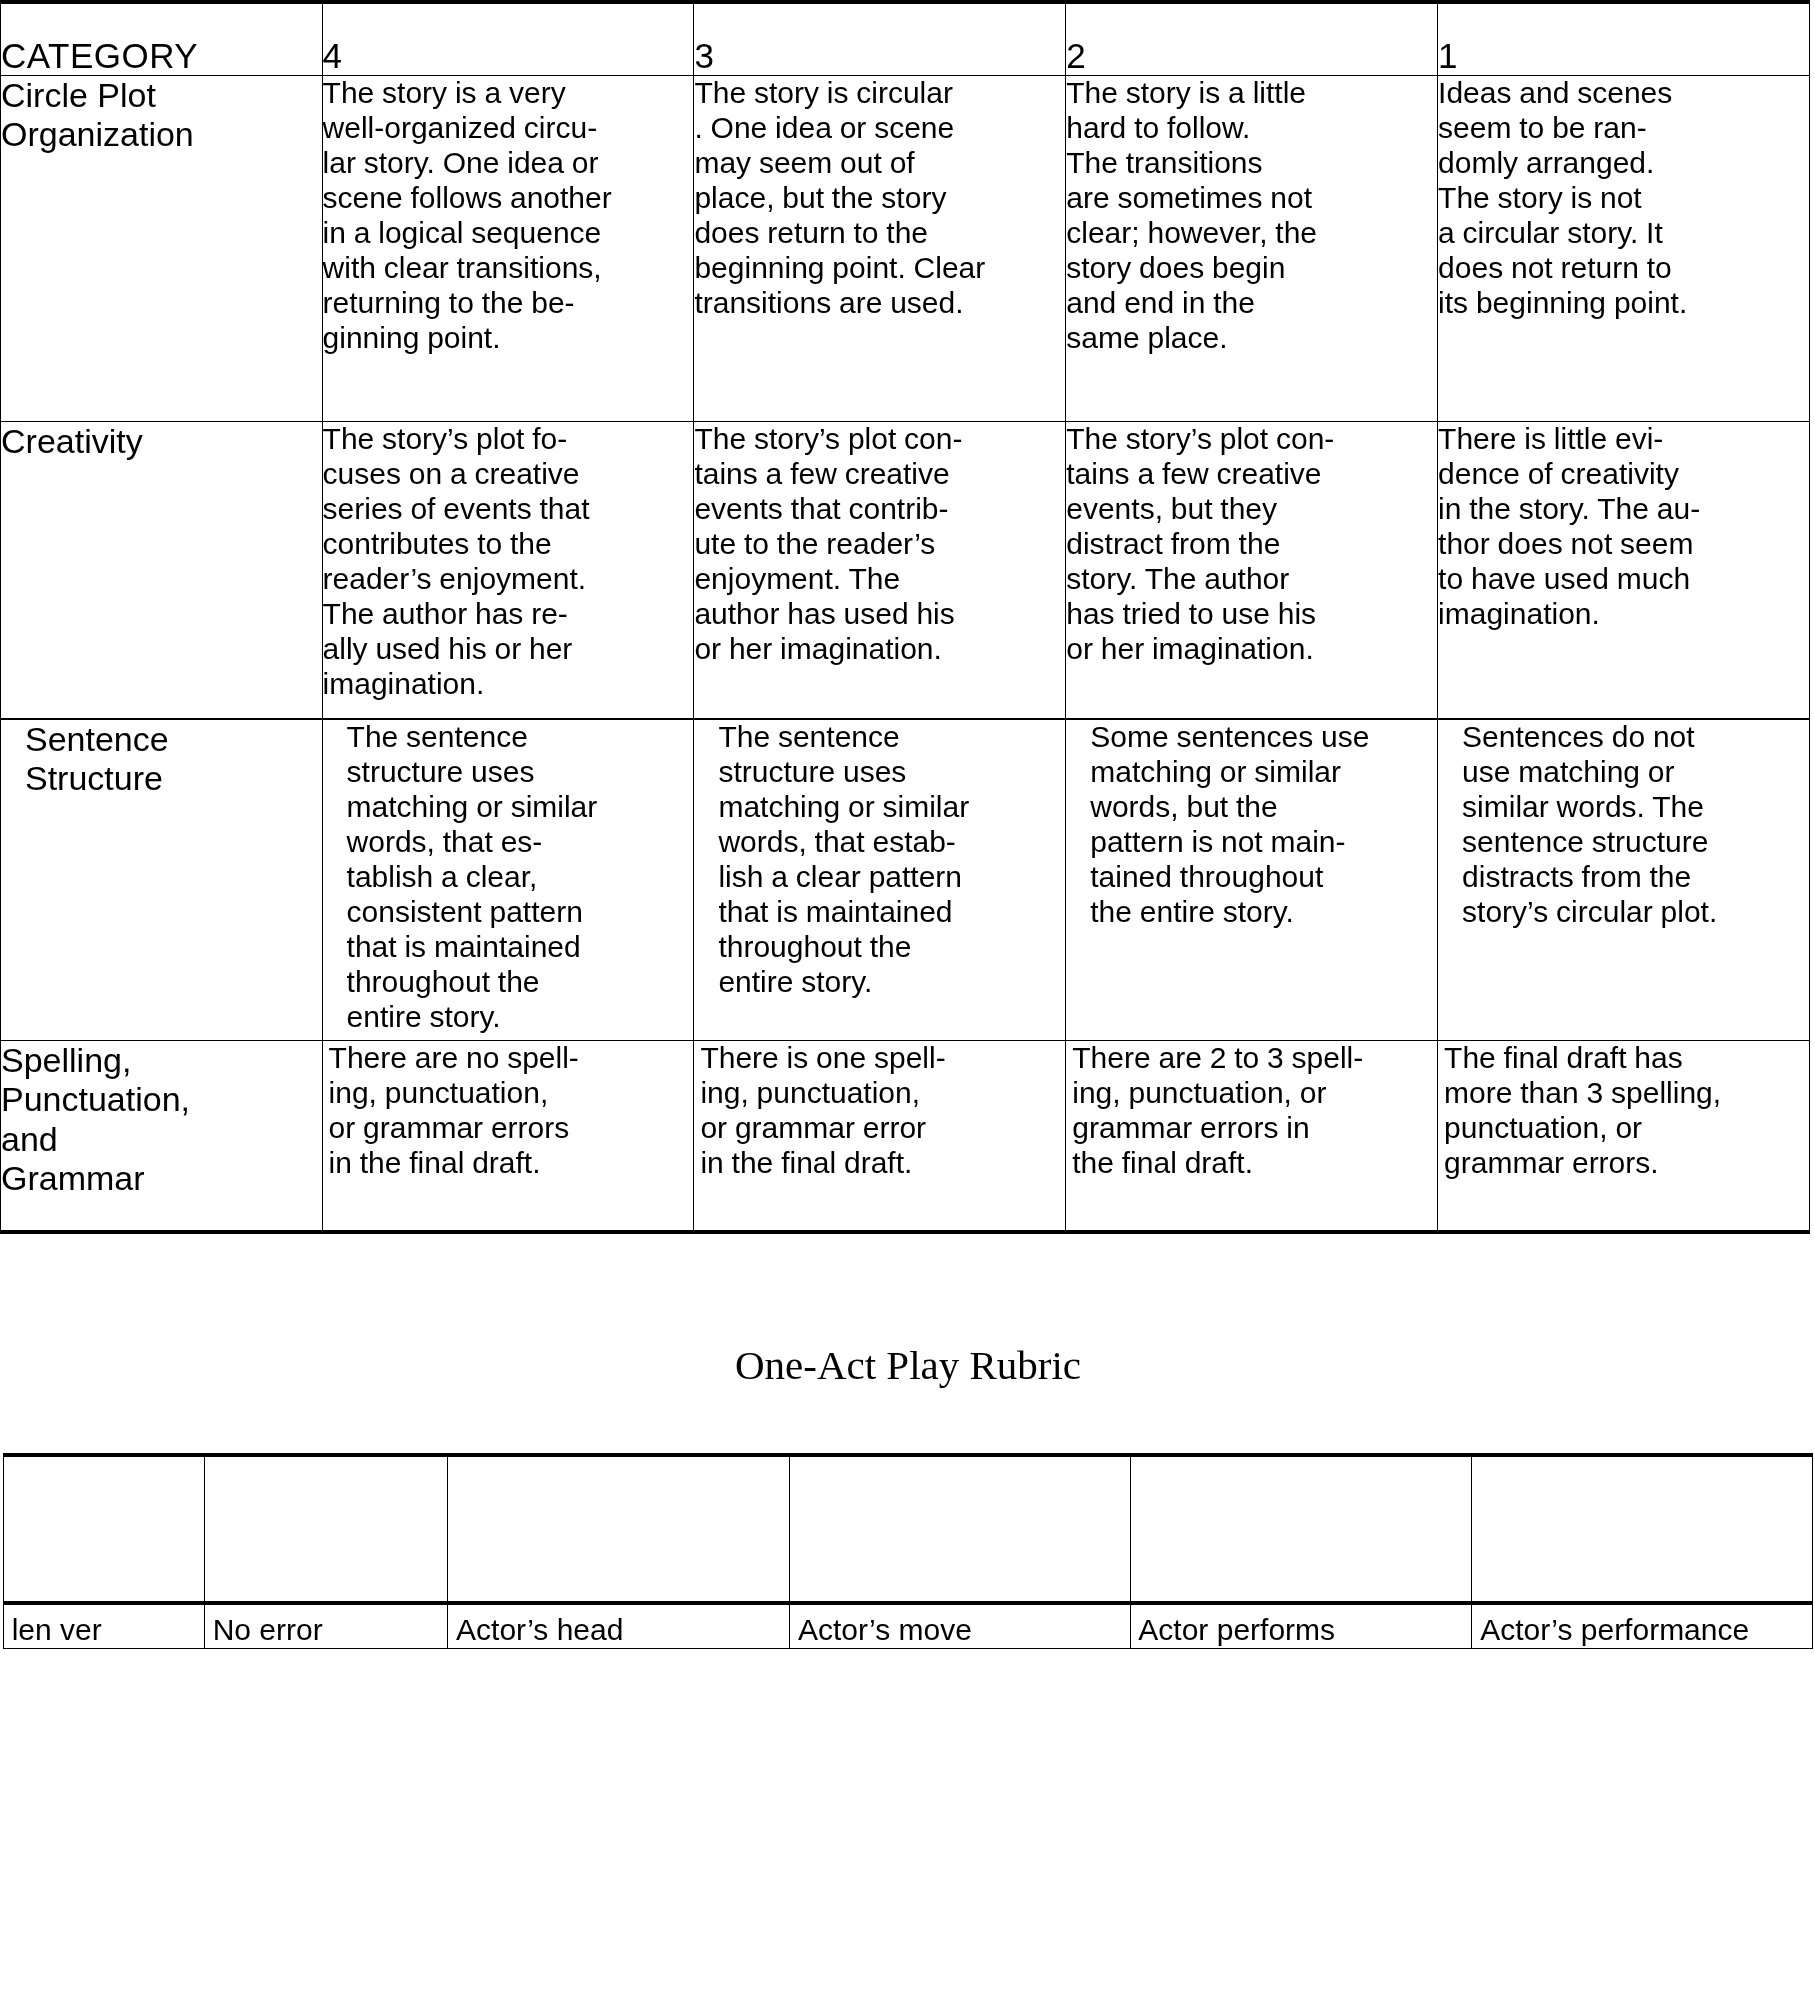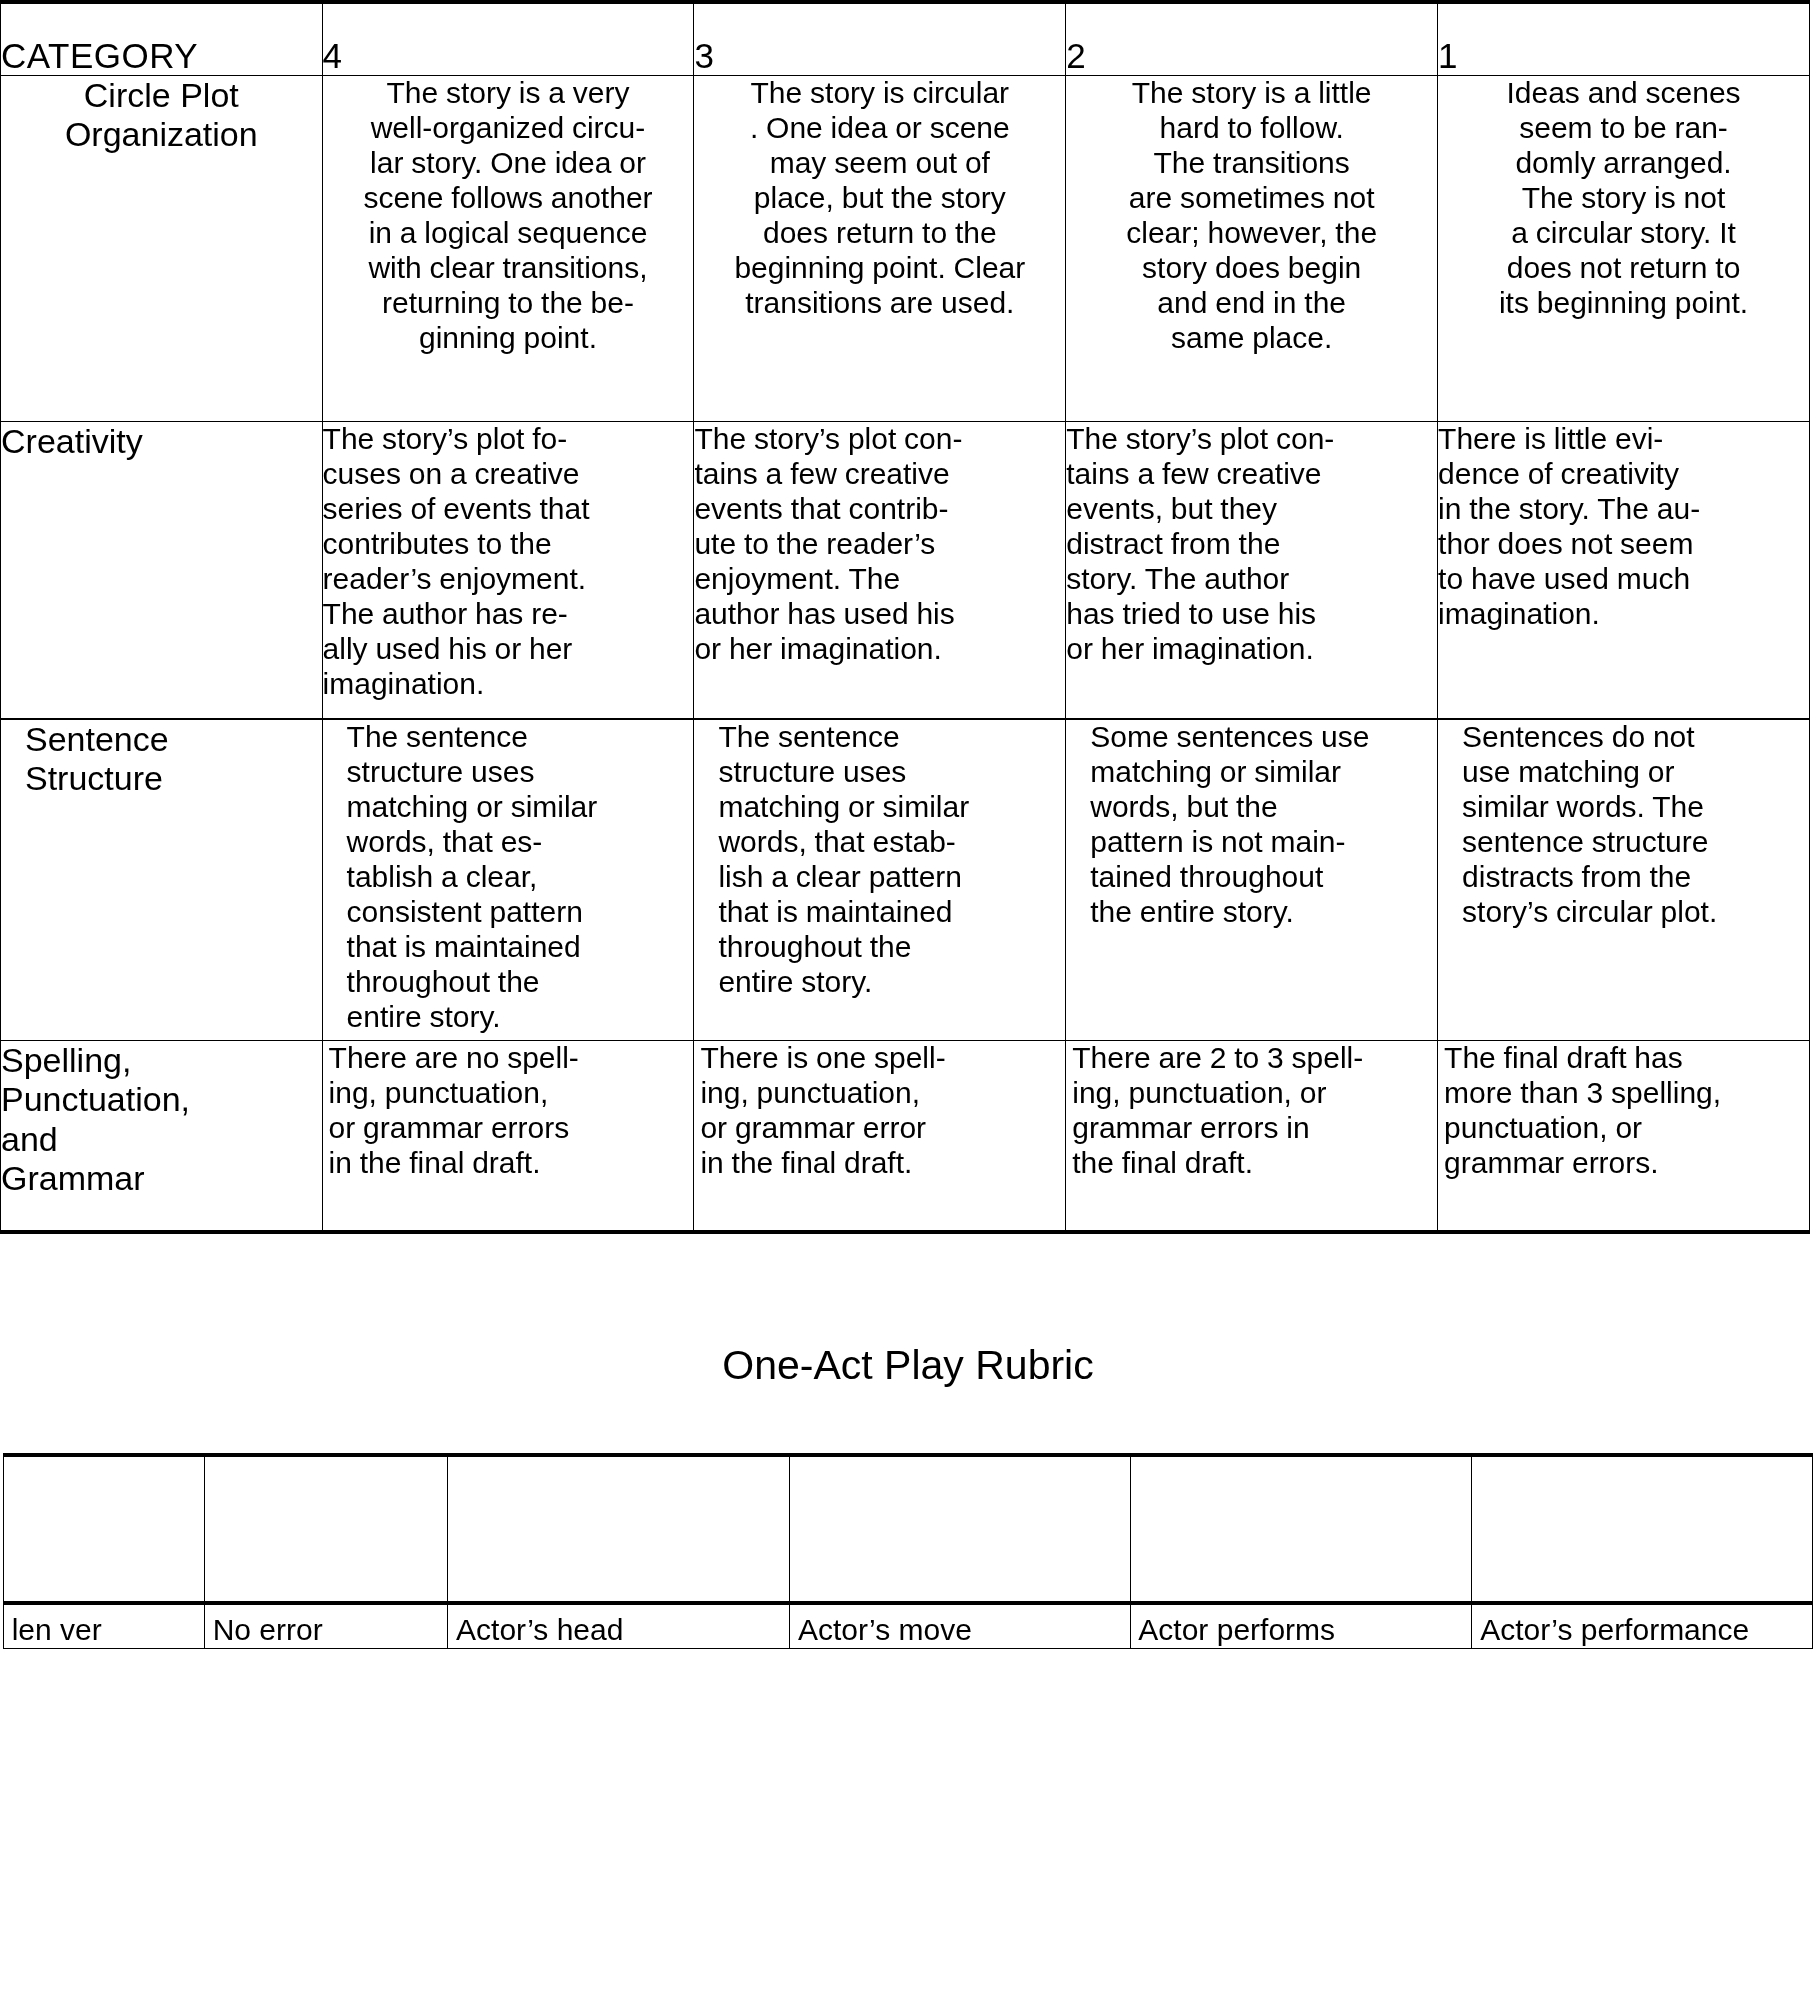--- a/index.html
+++ b/index.html
@@ -77,21 +77,21 @@
     font-size: 30px;
     line-height: 1.165;
     padding: 8.7px 9.7px 8.7px 15.5px;
     white-space: pre-line;
     word-spacing: -0.5px;
   }
   .cell.indented {
     padding-left: 6px;
   }
 
-  tr.row-cpo td { height: 345px; text-align: center; }
+  tr.row-cpo td { height: 345px; }
   tr.row-creativity td { height: 296px; margin-top: 24px; }
   tr.row-sentence td { border-top: 2.9px solid #000000; padding-left: 24px; }
   tr.row-sentence td.cell, tr.row-sentence td.cat-label { height: 320px; }
 
   
   tr.row-spelling td {
     border-top: none;
     height: 189px;
   }
 
@@ -101,20 +101,21 @@
   .rubric2-title {
     text-align: center;
     font-size: 41px;
     margin: 0;
     padding: 0;
     line-height: 1;
     position: absolute;
     left: 0;
     right: 0;
     top: 1345px;
+    font-family: Liberation Serif, serif;
   }
 
   
   table.rubric2 {
     border-collapse: collapse;
     table-layout: fixed;
     width: 1810px;
     position: absolute;
     left: 2.9px;
     top: 1453px;

